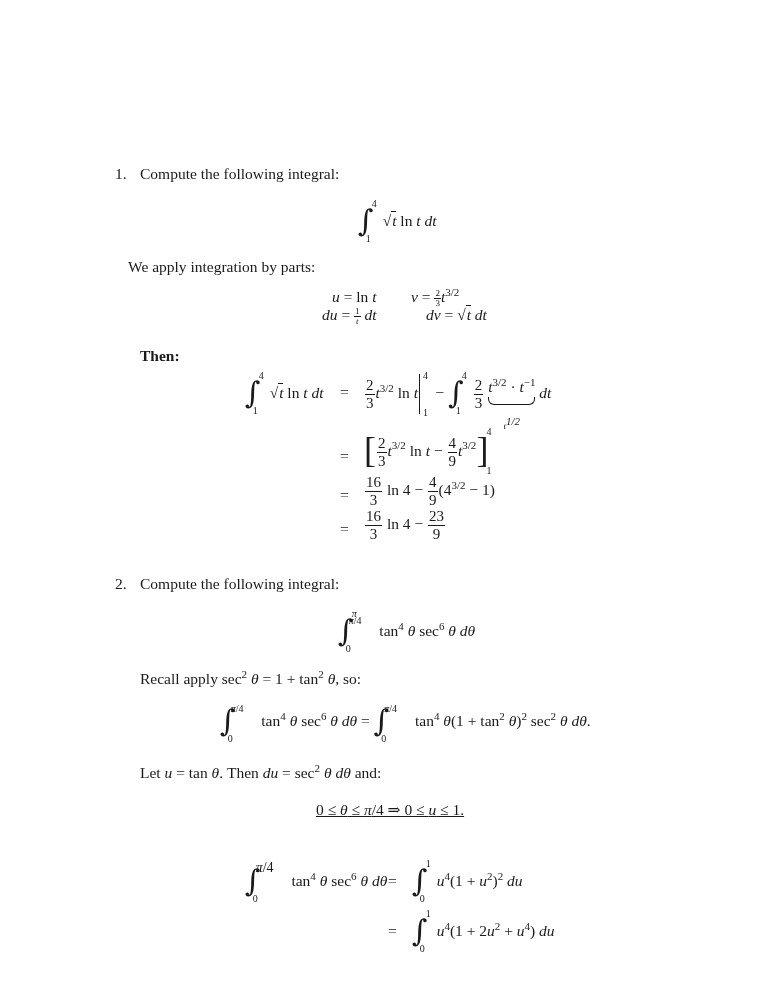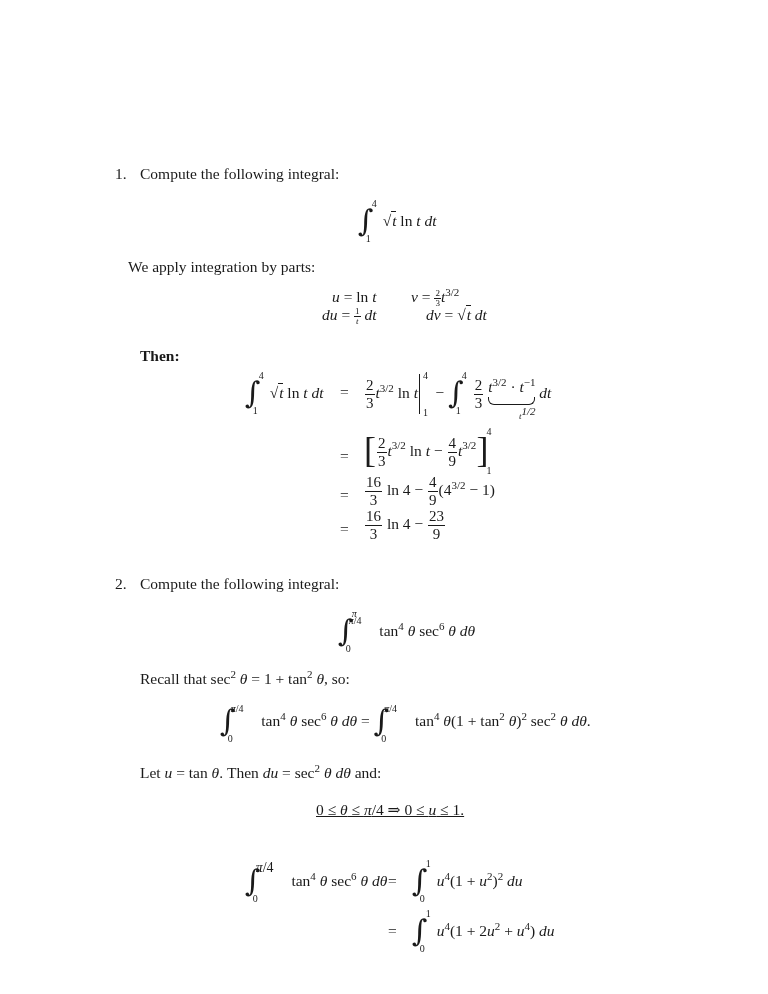--- a/index.html
+++ b/index.html
@@ -15,23 +15,23 @@
   .lims .lo { position:relative; top:6px; left:-6px; }
   .frac { display:inline-flex; flex-direction:column; align-items:center; vertical-align:middle; font-size:15px; line-height:17px; margin:0 1px; }
   .frac .num { border-bottom:1px solid #1a1a1a; padding:0 1px; }
   .sfrac { display:inline-flex; flex-direction:column; align-items:center; vertical-align:middle; font-size:9px; line-height:9px; }
   .sfrac .num { border-bottom:0.8px solid #1a1a1a; padding:0 1px; }
   .sqrt { border-top:1px solid #1a1a1a; padding-left:1px; }
   .bar { display:inline-block; border-left:1px solid #1a1a1a; height:40px; vertical-align:middle; margin-left:1px; position:relative; }
   .bar .bt { position:absolute; top:-4px; left:3px; font-size:10px; }
   .bar .bb { position:absolute; bottom:-4px; left:3px; font-size:10px; }
   .brack { font-size:36px; font-weight:200; vertical-align:middle; position:relative; top:-2px; }
-  .ub { display:inline-flex; flex-direction:column; align-items:flex-end; vertical-align:top; }
+  .ub { display:inline-flex; flex-direction:column; align-items:center; vertical-align:top; }
   .ub .brace { width:100%; height:8px; border:1px solid #1a1a1a; border-top:none; border-radius:0 0 6px 6px; box-sizing:border-box; margin-top:1px; }
-  .ub .lab { font-size:9px; font-style:italic; margin-top:6px; }
+  .ub .lab { font-size:9px; font-style:italic; margin-top:16px; }
 </style>
 </head>
 <body>
 
 <div class="abs txt" style="left:115px;top:165px;">1.</div>
 <div class="abs txt" style="left:140px;top:165px;">Compute the following integral:</div>
 
 <div class="abs m" style="left:358px;top:198px;">
   <span class="int">∫</span><span class="lims">
       <span>4</span>
@@ -122,21 +122,21 @@
 
 <div class="abs m" style="left:338px;top:608px;">
   <span class="int">∫</span><span class="lims">
       <span class="i">π</span>
       <span class="lo">0</span>
     </span><span style="position:relative;left:-14px;top:-12px;font-size:10px;"><span class="i">π</span>/4</span>
   tan<sup>4</sup> <span class="i">θ</span> sec<sup>6</sup> <span class="i">θ</span> <span class="i">dθ</span>
 </div>
 
 <div class="abs txt" style="left:140px;top:670px;">
-  <span>Recall that </span>sec<sup>2</sup> <span class="i">θ</span> = 1 + tan<sup>2</sup> <span class="i">θ</span><span>, so:</span>
+  <span>Recall apply </span>sec<sup>2</sup> <span class="i">θ</span> = 1 + tan<sup>2</sup> <span class="i">θ</span><span>, so:</span>
 </div>
 
 <div class="abs m" style="left:220px;top:698px;">
   <span class="int">∫</span><span class="lims">
       <span>&nbsp;</span>
       <span class="lo">0</span>
     </span><span style="position:relative;left:-14px;top:-14px;font-size:10px;"><span class="i">π</span>/4</span>
   tan<sup>4</sup> <span class="i">θ</span> sec<sup>6</sup> <span class="i">θ</span> <span class="i">dθ</span> =
   <span class="int">∫</span><span class="lims">
       <span>&nbsp;</span>

